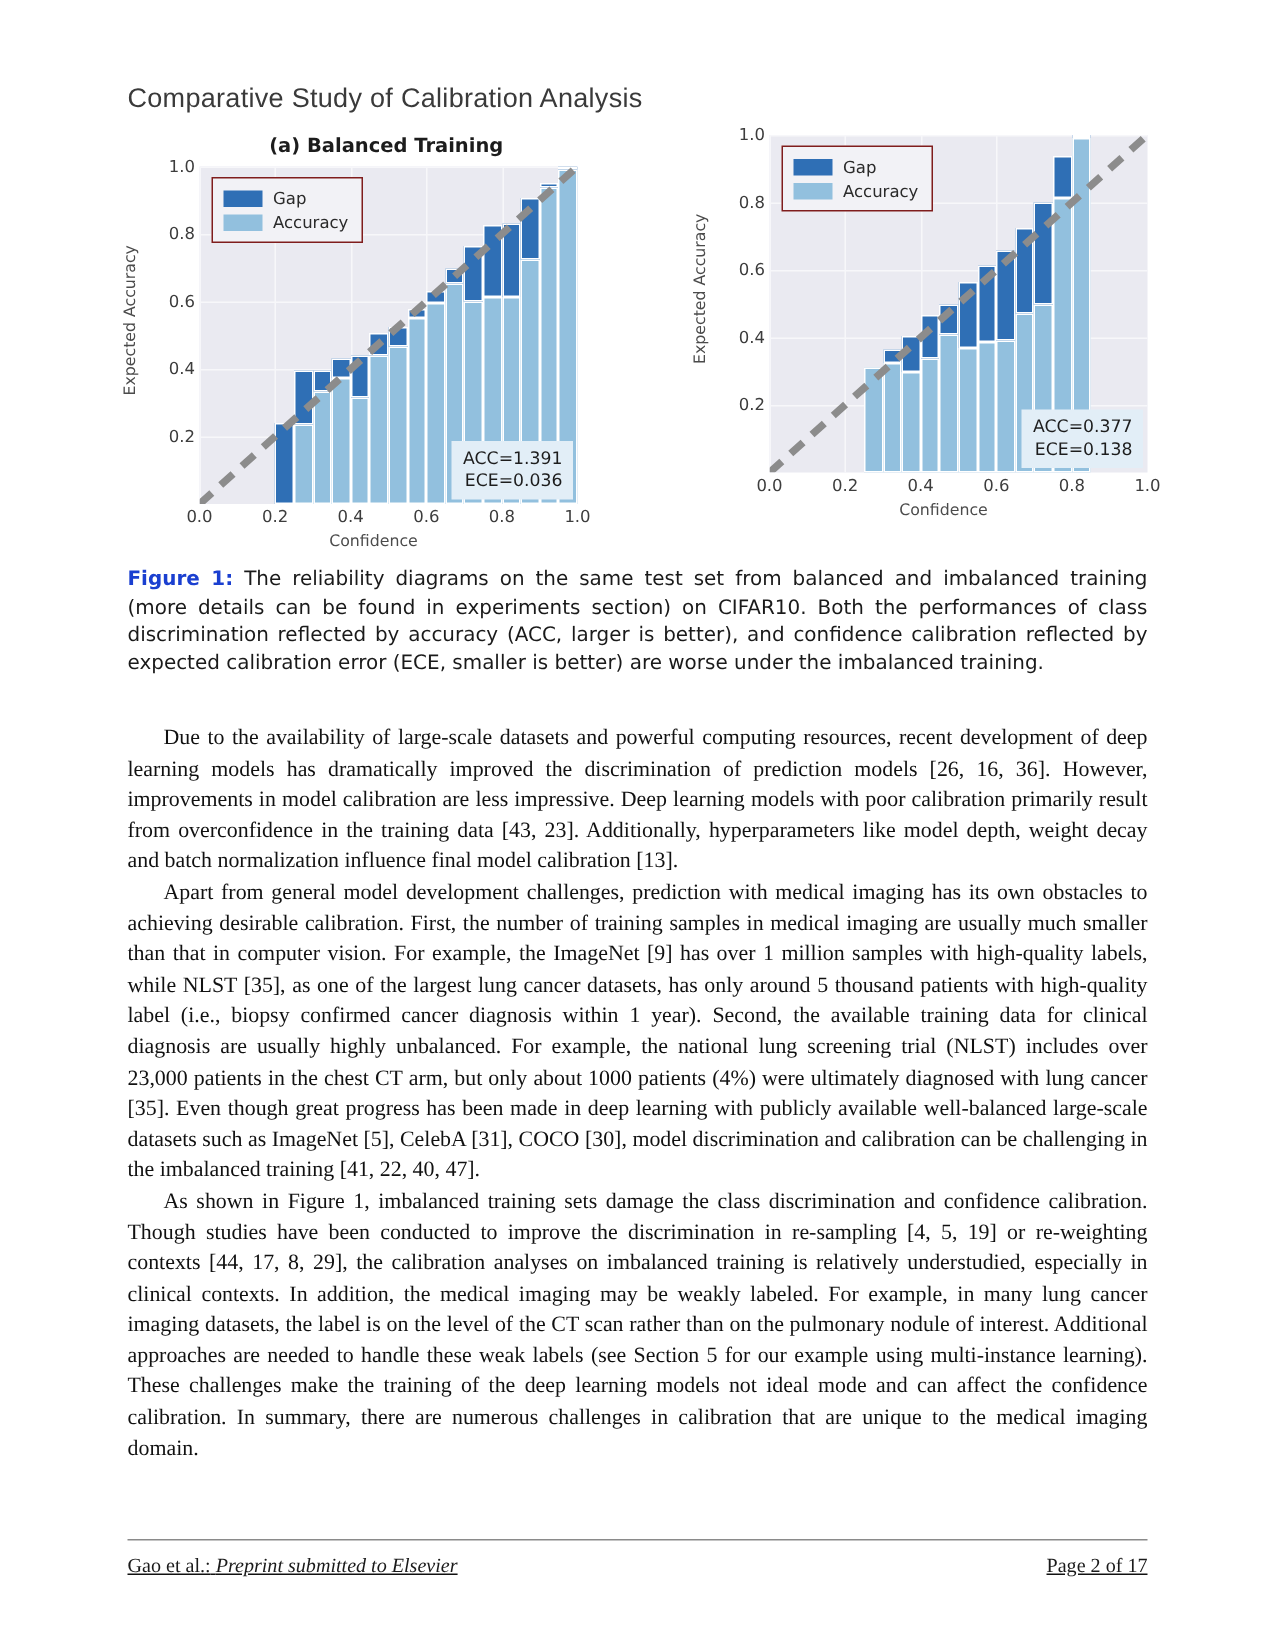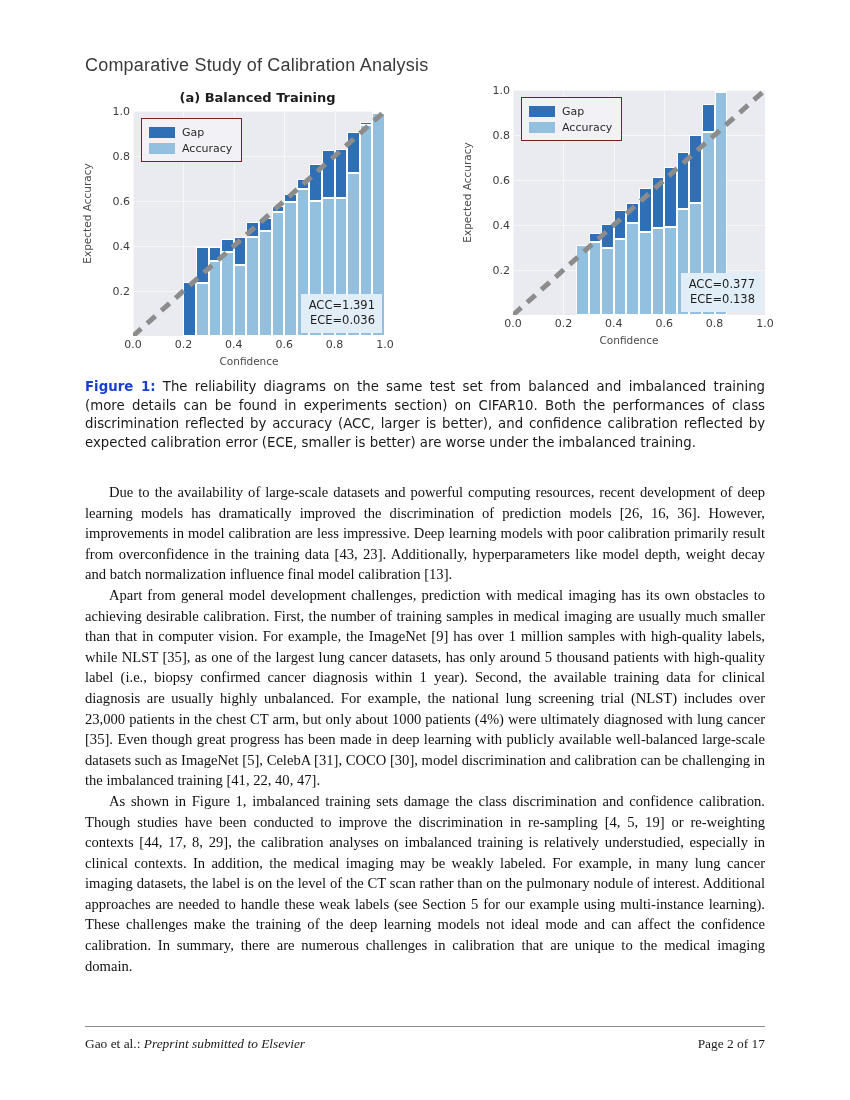--- a/index.html
+++ b/index.html
@@ -200,20 +200,21 @@
     text-align:justify;
     text-indent:24px;
     font-family:"Liberation Serif", serif;
   }
 
   
   .footer{
     position:absolute;
     left:85px;right:85px;
     bottom:48px;
+    text-decoration:underline;
   }
   .footer-rule{
     height:1px;background:#8a8a8a;
     margin-bottom:9px;
   }
   .footer-row{
     display:flex;
     justify-content:space-between;
     align-items:baseline;
     font-size:13.4px;

